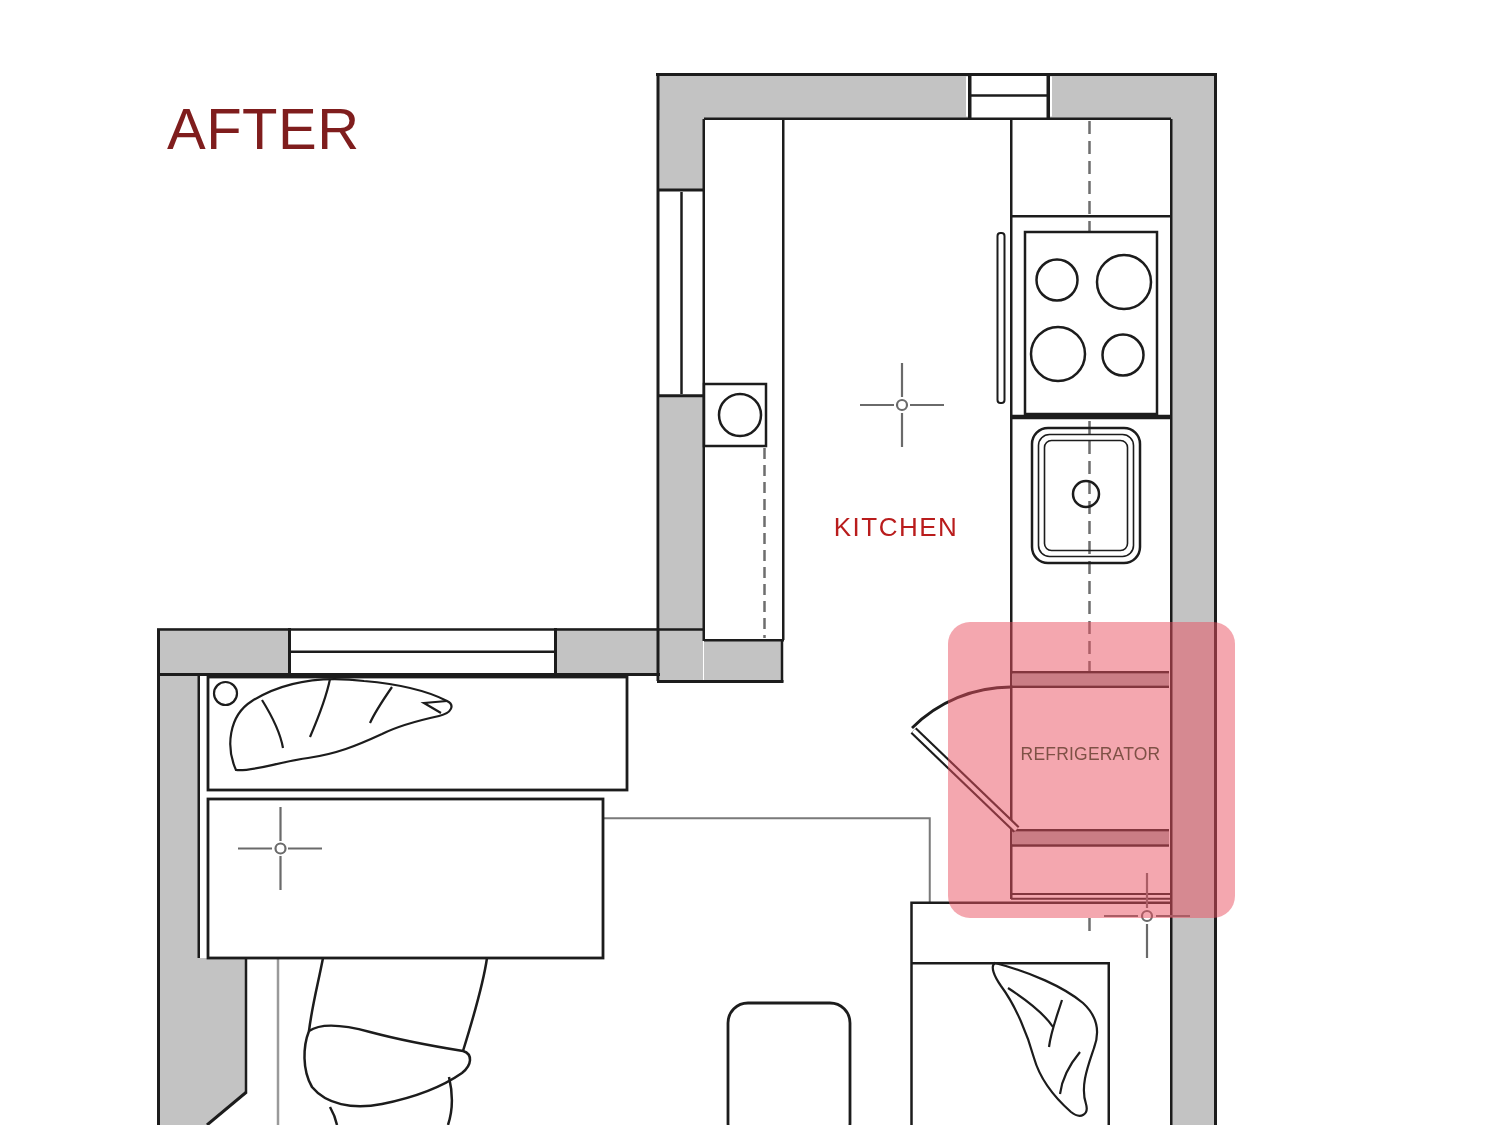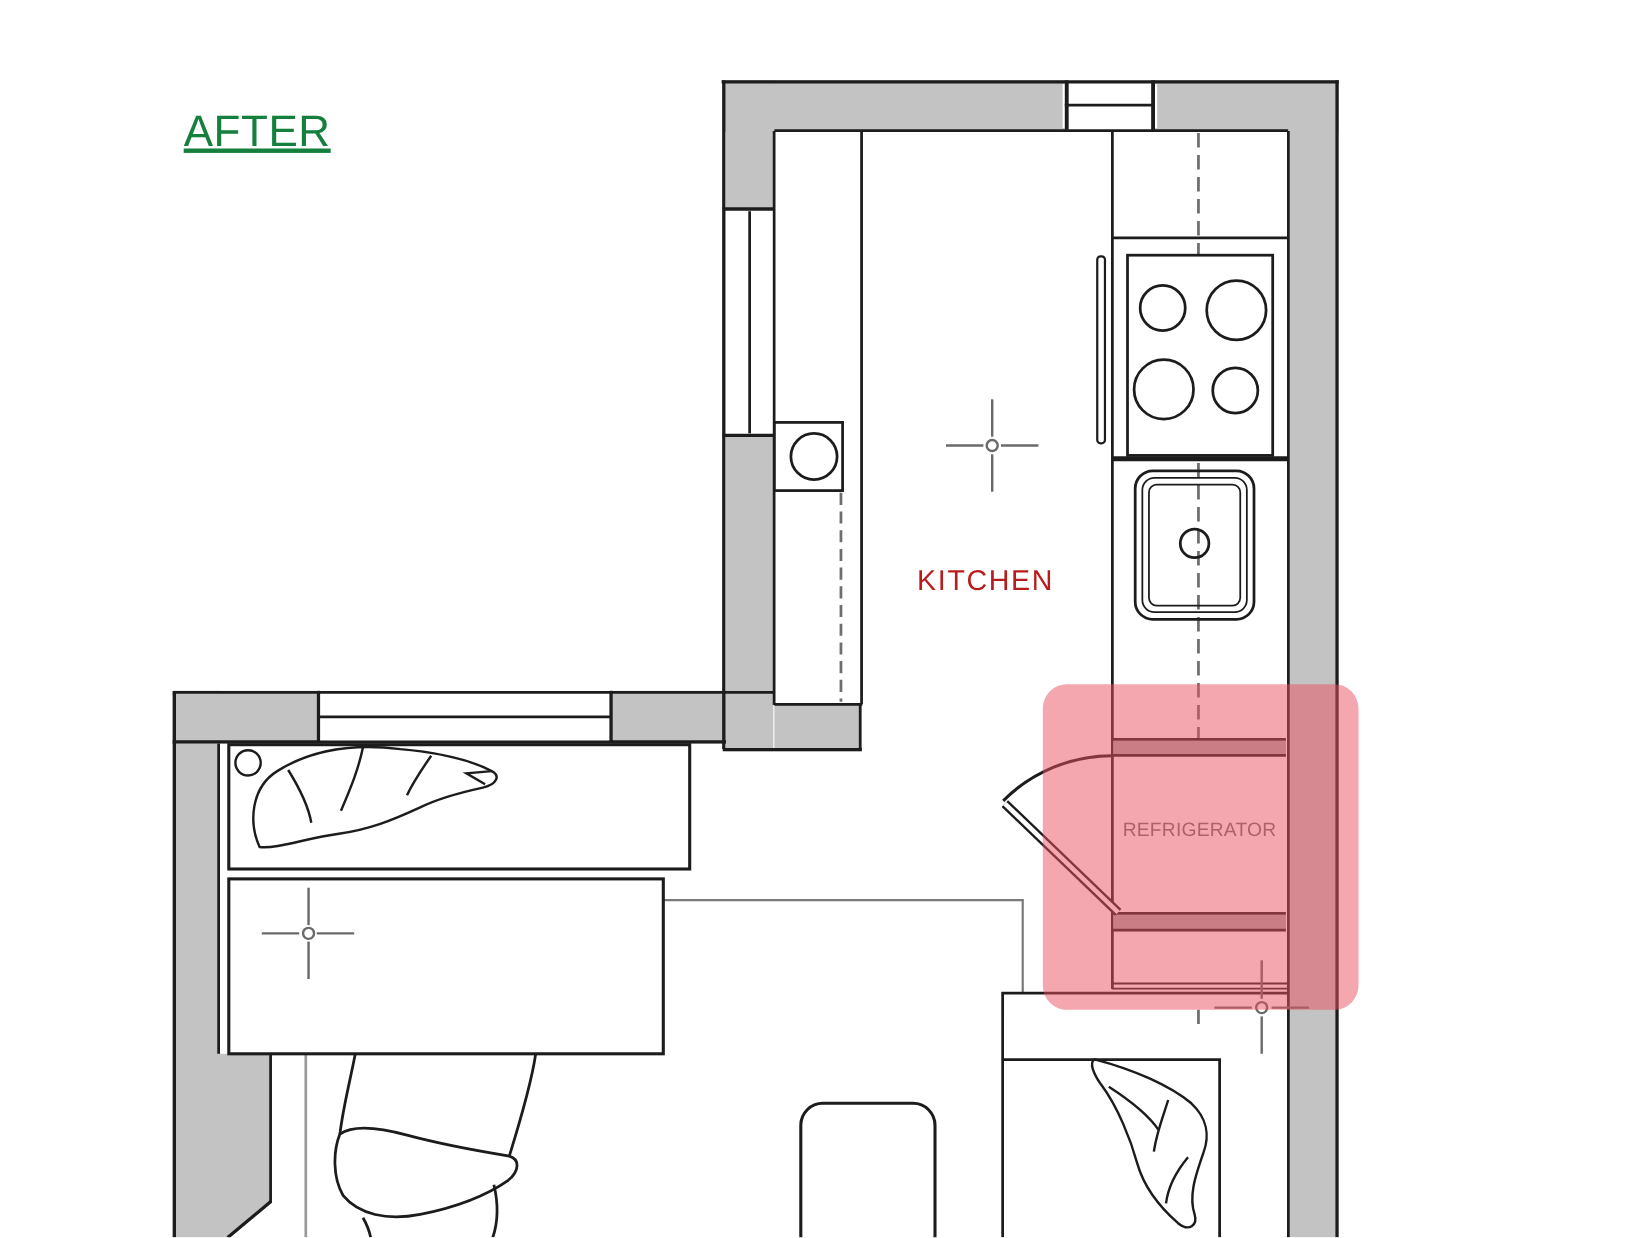--- a/index.html
+++ b/index.html
@@ -25,30 +25,30 @@
   .nf{fill:none;}
   .k{stroke:var(--line);}
   .band{fill:var(--band-fill);stroke:none;}
   .m{stroke:var(--mark-gray);fill:none;}
   .dash{stroke:var(--dash-gray);fill:none;}
   .thin{stroke:var(--thin-gray);fill:none;}
   .bnd{stroke:var(--boundary-gray);fill:none;}
   .wht{stroke:#ffffff;fill:none;}
   
   .plan-title{
-    position:absolute;left:167px;top:100px;font-size:40px;line-height:1;
-    color:#15803d;letter-spacing:0.5px;white-space:nowrap;text-decoration:underline;
+    position:absolute;left:167px;top:100px;font-size:58px;line-height:1;
+    color:#7f1d1d;letter-spacing:0.5px;white-space:nowrap;
   }
   .room-label{
     position:absolute;left:830px;top:514px;width:132px;text-align:center;
     font-size:26px;line-height:1;color:#b91c1c;letter-spacing:1.5px;white-space:nowrap;
   }
   .fridge-label{
     position:absolute;left:1012px;top:746px;width:157px;text-align:center;
-    font-size:17.5px;line-height:1;color:#737373;letter-spacing:0.2px;white-space:nowrap;
+    font-size:17.5px;line-height:1;color:#14532d;letter-spacing:0.2px;white-space:nowrap;
   }
   .highlight-overlay{
     position:absolute;left:948px;top:622px;width:287px;height:296px;
     border-radius:22px;background:var(--highlight);opacity:var(--highlight-opacity);
   }
 </style>
 </head>
 <body>
 
 <div class="canvas">

